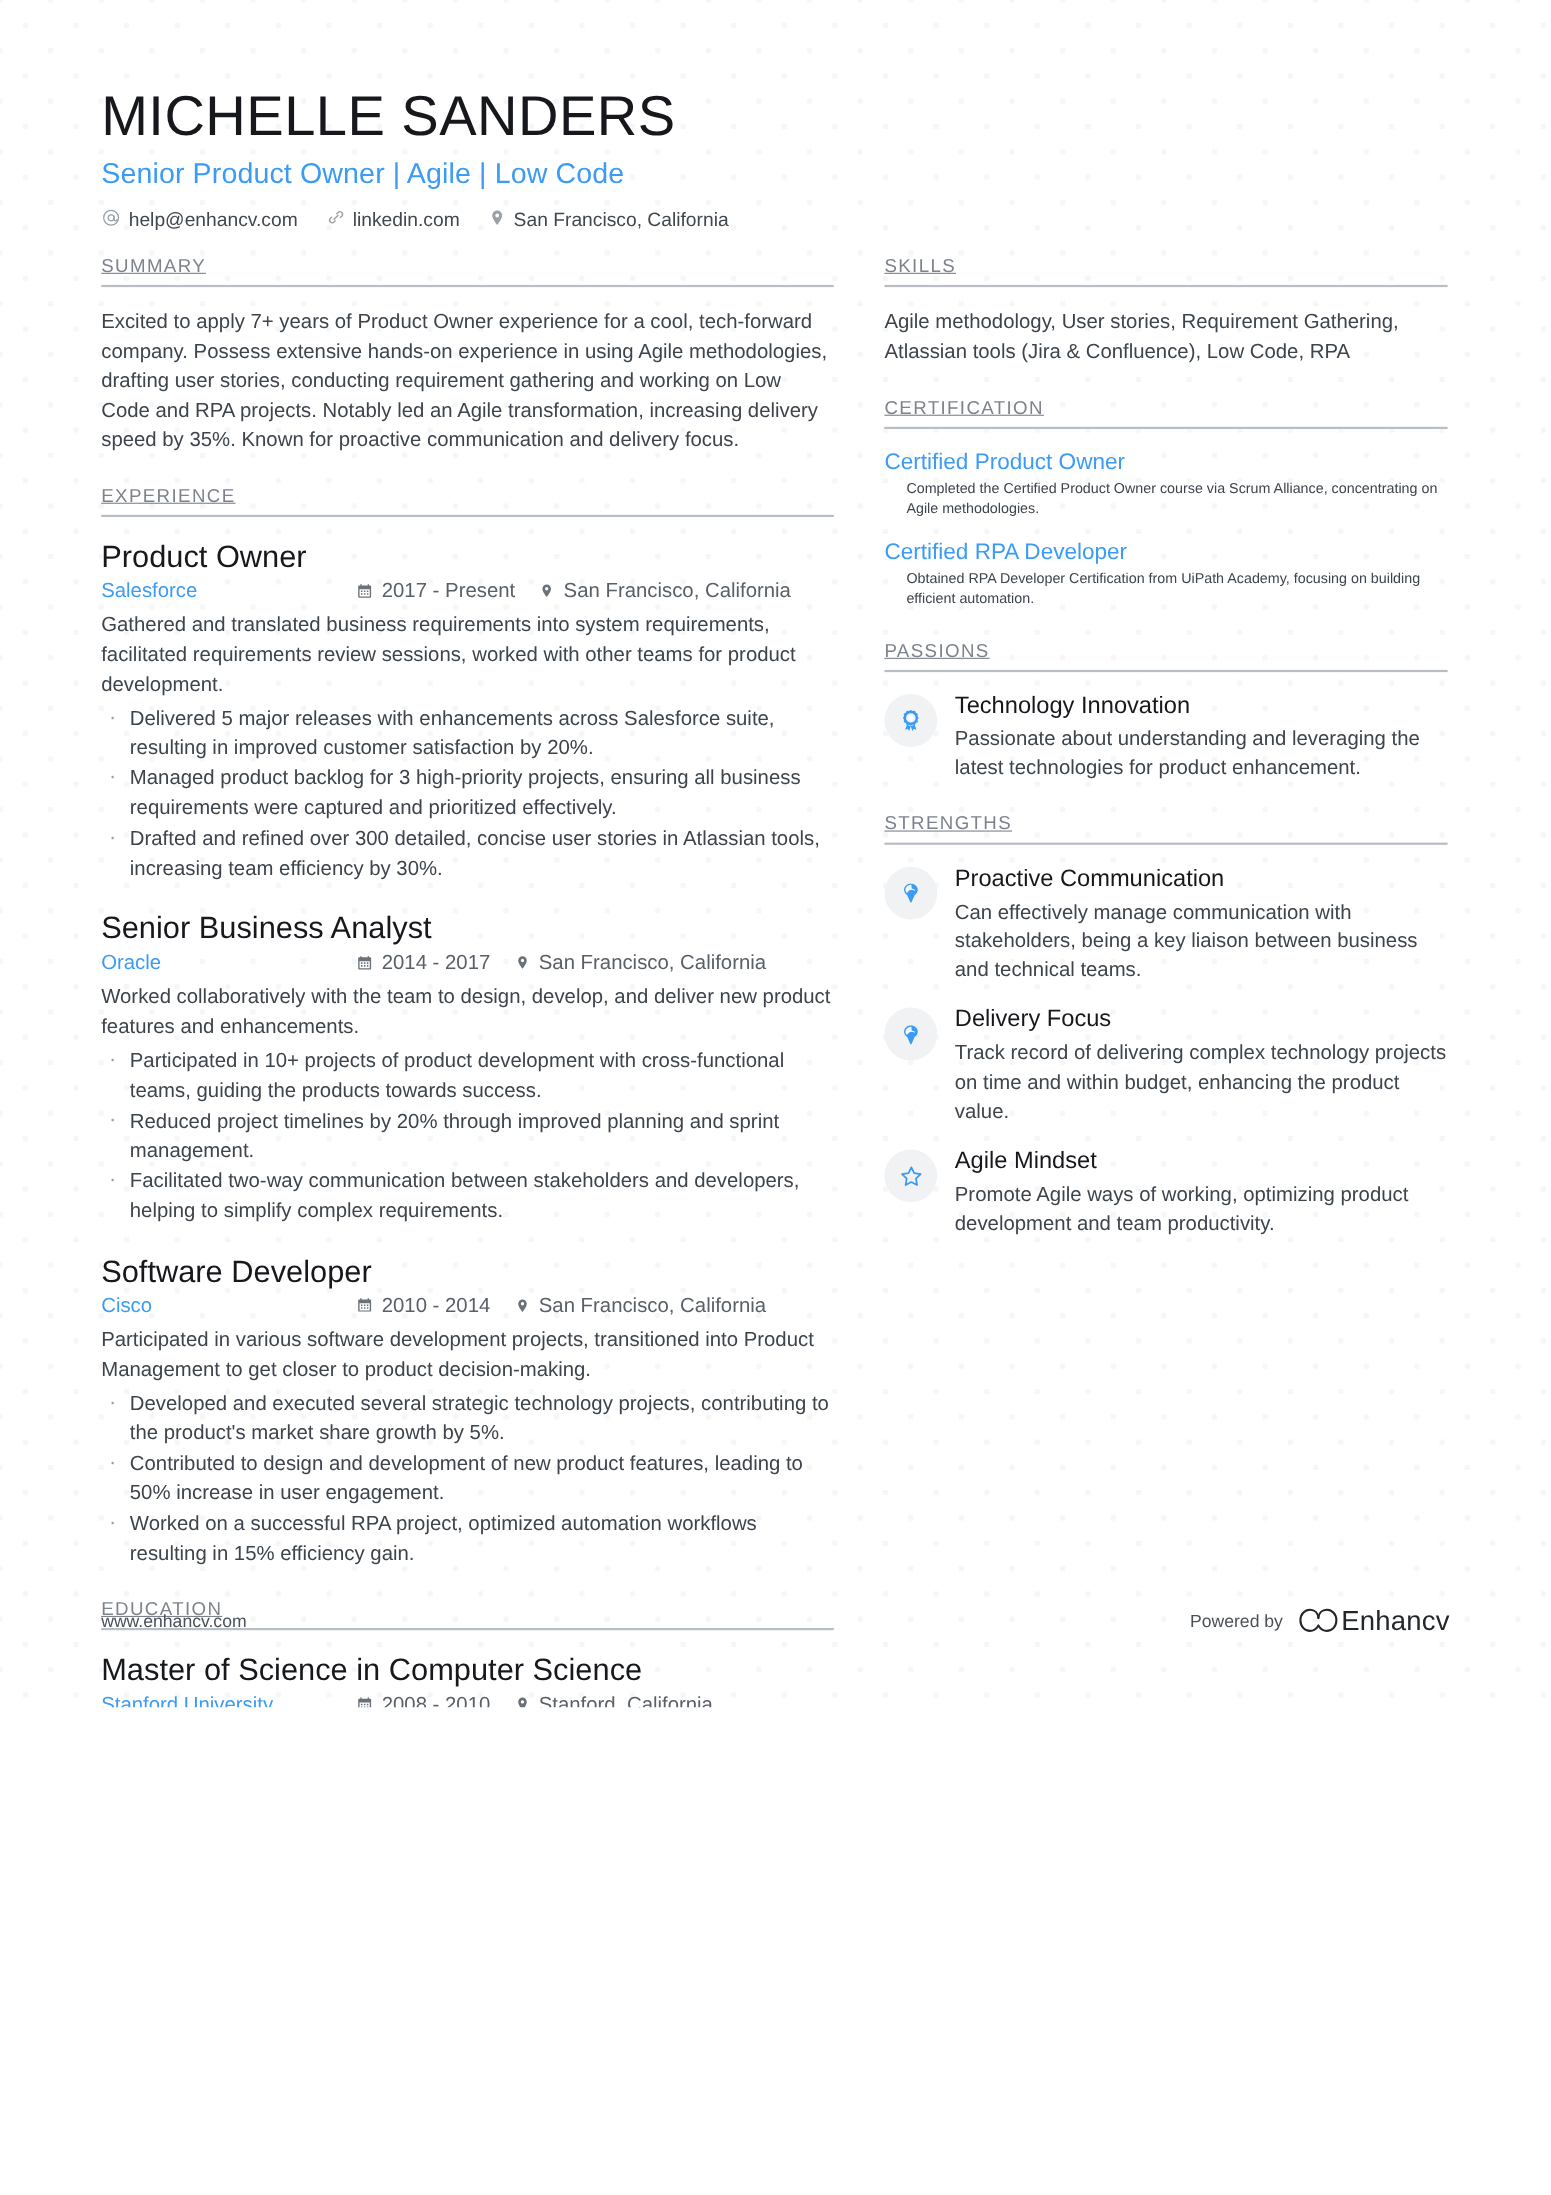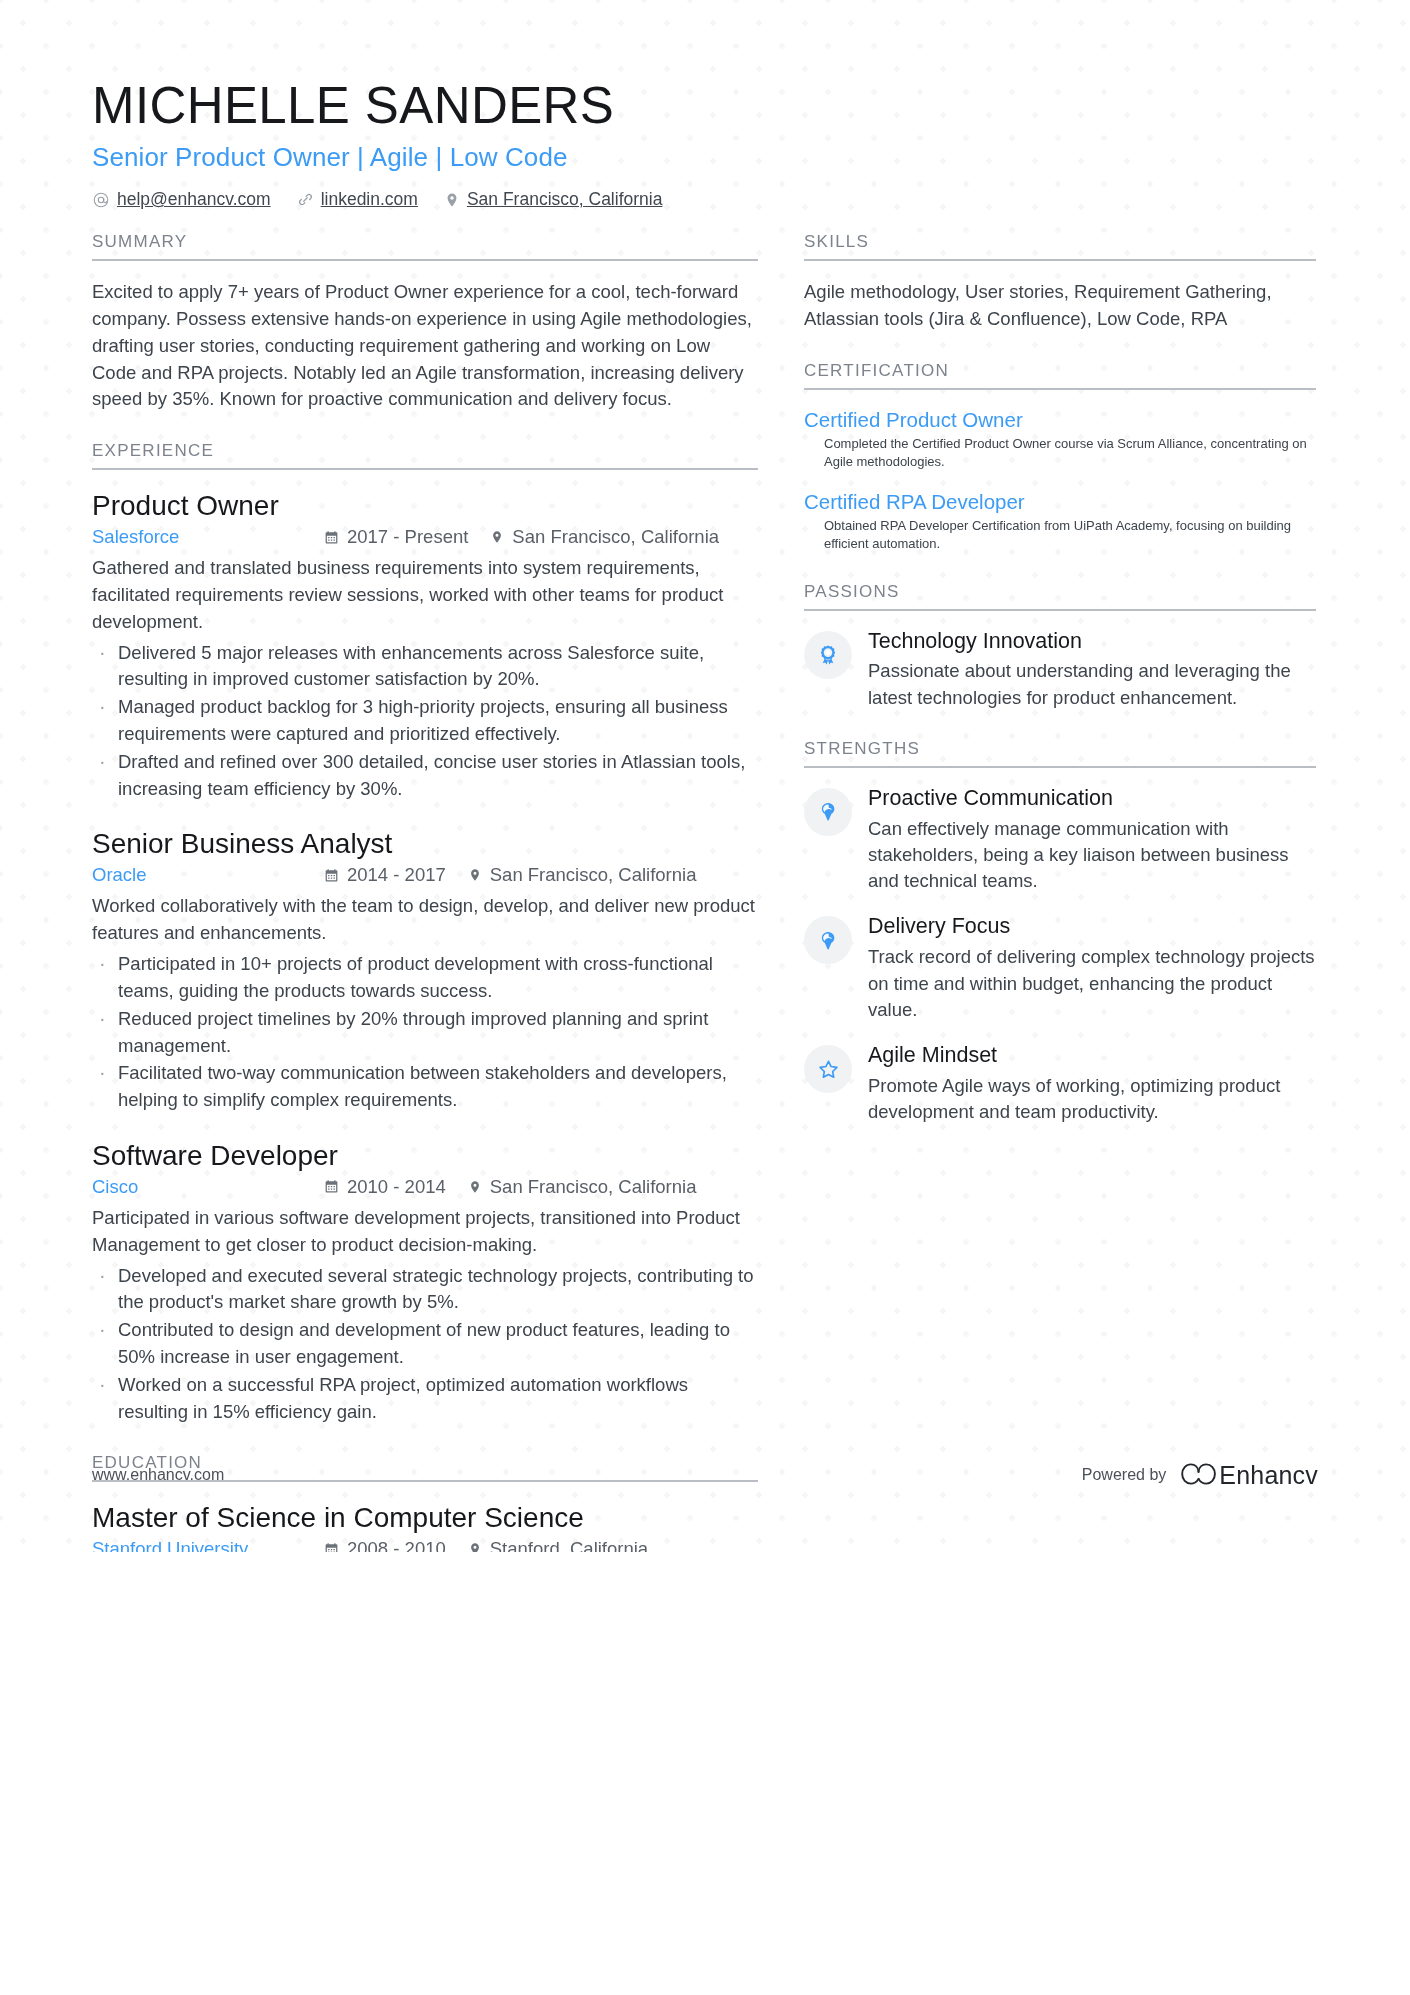--- a/index.html
+++ b/index.html
@@ -60,41 +60,42 @@
   }
 
   .contact-row {
     display: flex;
     align-items: center;
     gap: 26px;
     margin-top: 16px;
     font-size: 17.5px;
     color: #41474f;
   }
-  .contact-item { display: flex; align-items: center; gap: 7px; white-space: nowrap; text-decoration: underline; }
+  .contact-item { display: flex; align-items: flex-start; gap: 7px; white-space: nowrap; }
   .contact-item svg { display: block; }
 
   
   .columns {
     display: flex;
     margin-top: 22px;
     align-items: flex-start;
   }
   .col-left  { width: 712px; padding-right: 46px; }
   .col-right { width: 512px; }
 
   
   .sec-head {
     font-size: 17px;
     letter-spacing: 1.25px;
     color: #7d838c;
     font-weight: 400;
     padding-bottom: 7px;
     border-bottom: 2.5px solid #b9bdc4;
     margin-bottom: 18px;
+    text-decoration: underline;
   }
   .sec { margin-bottom: 28px; }
 
   
   .body-text {
     font-size: 18.5px;
     line-height: 1.45;
     color: #3d444c;
   }
 

